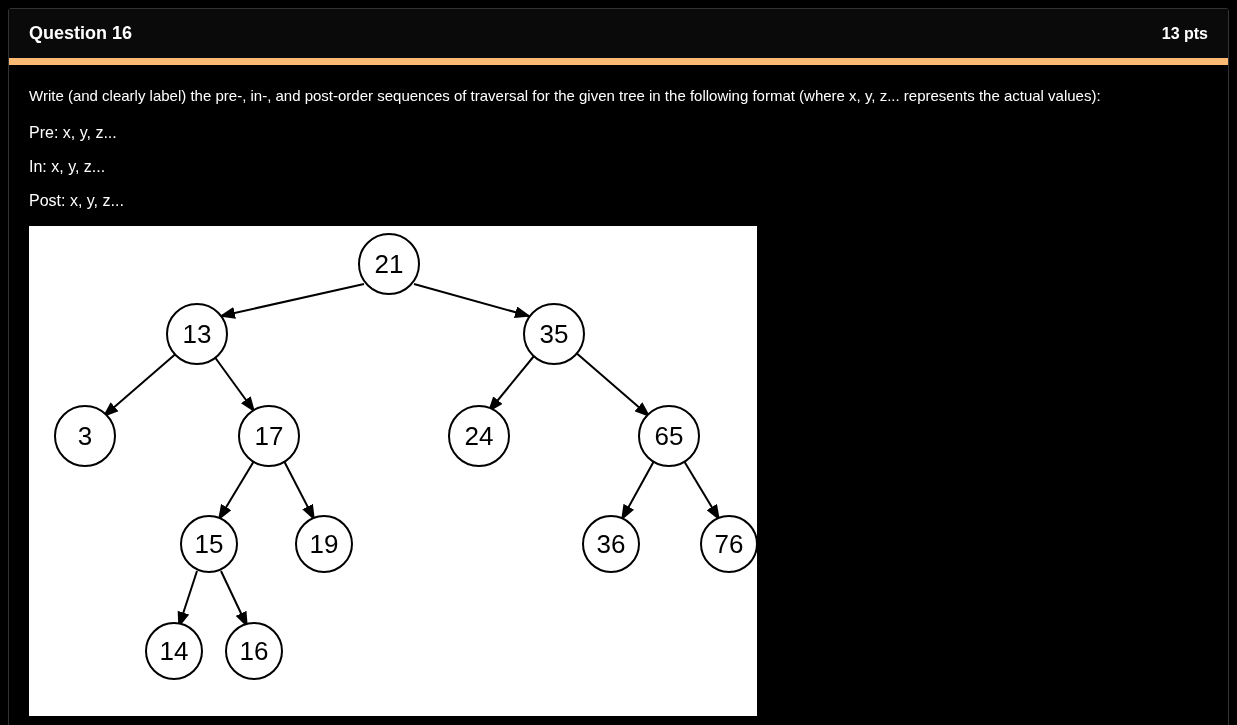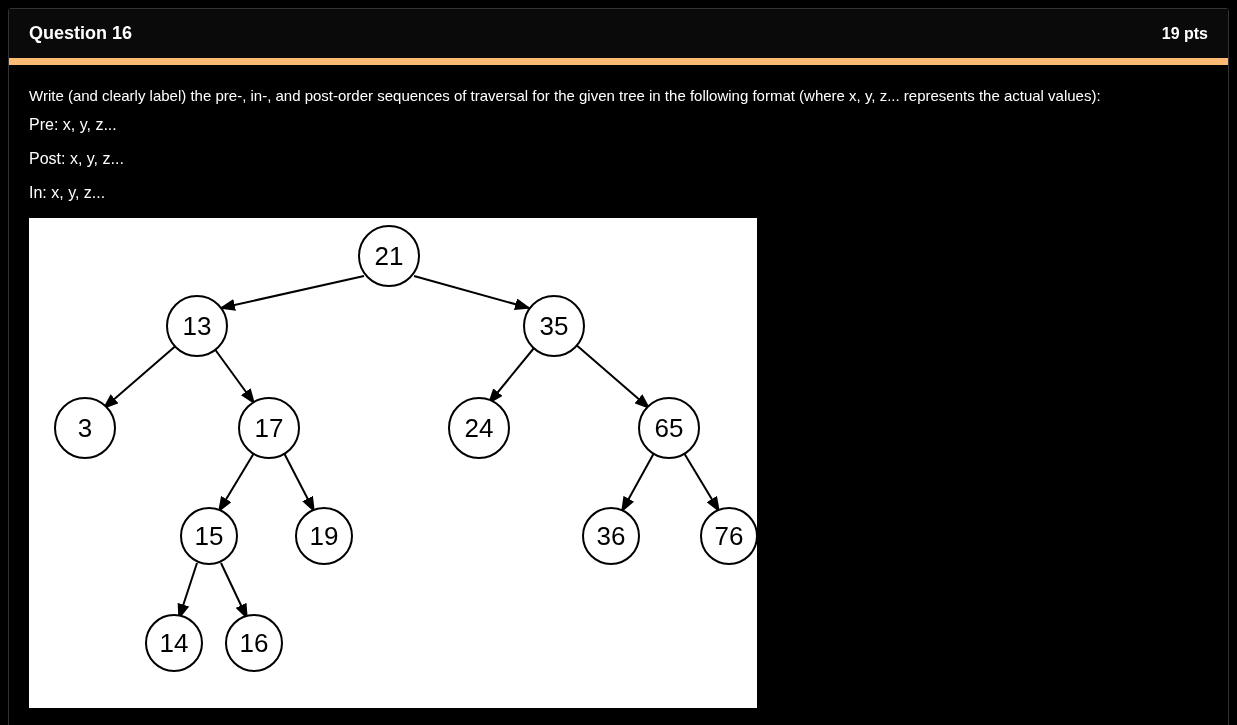--- a/index.html
+++ b/index.html
@@ -34,21 +34,21 @@
     .question-points {
       font-size: 16px;
       font-weight: 700;
     }
     .question-body {
       padding: 20px;
     }
     .instruction {
       font-size: 15px;
       line-height: 1.4;
-      margin-bottom: 10px;
+      margin-bottom: 18px;
     }
     .format-line {
       font-size: 16px;
       margin-bottom: 16px;
     }
     .tree-container {
       background: #fff;
       color: #4c1d95;
       width: 728px;
       height: 490px;
@@ -77,27 +77,27 @@
       fill: none;
       marker-end: url(#arrowhead);
     }
   </style>
 </head>
 <body>
 
 <div class="question-card">
   <div class="question-header">
     <div class="question-title">Question 16</div>
-    <div class="question-points">19 pts</div>
+    <div class="question-points">13 pts</div>
   </div>
   <div class="question-body">
     <p class="instruction">Write (and clearly label) the pre-, in-, and post-order sequences of traversal for the given tree in the following format (where x, y, z... represents the actual values):</p>
     <p class="format-line">Pre:  x, y, z...</p>
+    <p class="format-line">In:  x, y, z...</p>
     <p class="format-line">Post:  x, y, z...</p>
-    <p class="format-line">In:  x, y, z...</p>
 
     <div class="tree-container">
       <svg class="tree-svg" viewBox="0 0 728 490">
         <defs>
           <marker id="arrowhead" markerWidth="8" markerHeight="6" refX="7" refY="3" orient="auto">
             <polygon points="0 0, 8 3, 0 6" fill="#000"></polygon>
           </marker>
         </defs>
 
         <line class="edge" x1="335" y1="58" x2="192" y2="90"></line>

